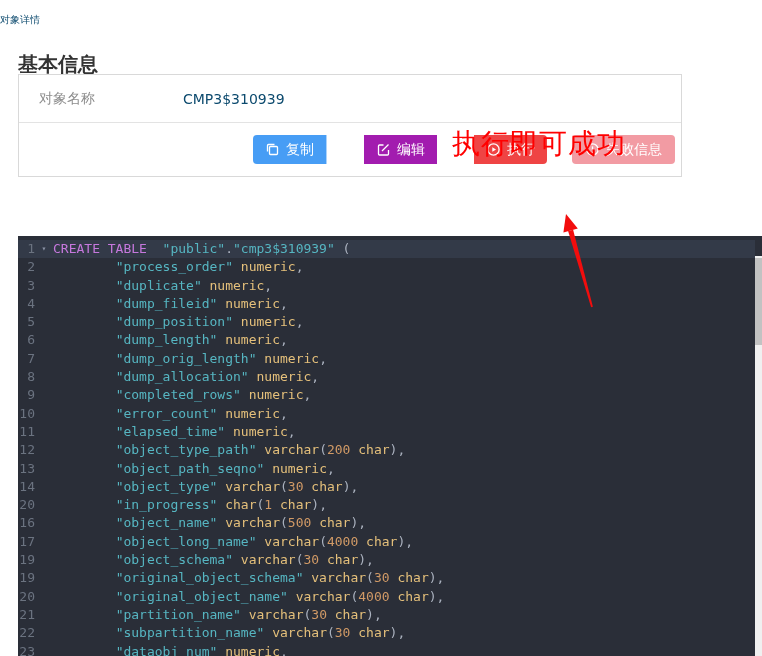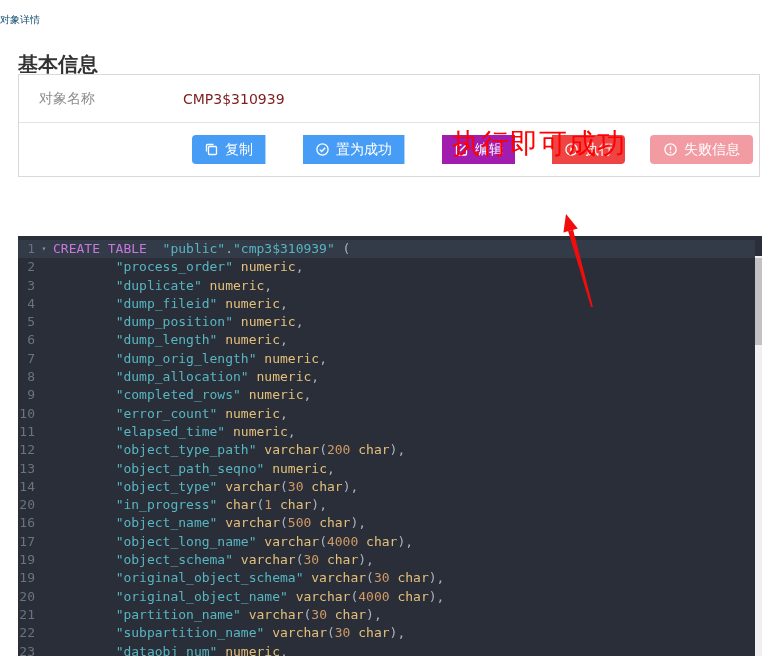--- a/index.html
+++ b/index.html
@@ -3,26 +3,26 @@
 <meta charset="utf-8">
 <style>
   * { margin:0; padding:0; box-sizing:border-box; }
   html,body { width:762px; height:656px; background:#ffffff; overflow:hidden;
               font-family:"DejaVu Sans","Liberation Sans",sans-serif; }
   #stage { position:relative; width:762px; height:656px; }
 
   .page-title { position:absolute; left:0; top:6px; font-size:10px; color:#0c4a6e;margin-top:7px; }
   .section-title { position:absolute; left:18px; top:51px; font-size:20px; font-weight:bold; color:#333; }
 
-  .panel { position:absolute; left:18px; top:74px; width:742px; border:1px solid #d9d9d9; background:#fff; }
+  .panel { position:absolute; left:18px; top:74px; width:664px; border:1px solid #d9d9d9; background:#fff; }
   .info-row { position:relative; border-bottom:1px solid #e3e3e3; }
   .info-row.r1 { height:48px; }
   .info-row.r2 { height:46px; }
   .info-label { position:absolute; left:20px; top:50%; transform:translateY(-50%); font-size:14px; color:#8c8c8c; }
-  .info-value { position:absolute; left:164px; top:50%; transform:translateY(-50%); font-size:14px; color:#7f1d1d; }
+  .info-value { position:absolute; left:164px; top:50%; transform:translateY(-50%); font-size:14px; color:#0c4a6e; }
 
   .annotation { position:absolute; left:452px; top:125px; font-size:28px; color:var(--red,#ff0000);
                 font-weight:500; letter-spacing:1px; white-space:nowrap; z-index:5; }
 
   .btn-row { height:53px; display:flex; justify-content:flex-end; align-items:center; padding-right:6px; }
   .btn-group { display:flex;gap:37px; }
   .btn { display:flex; align-items:center; height:29px; padding:0 12px; border:none; cursor:pointer;
          font-size:14px; color:#fff; font-family:inherit; white-space:nowrap; }
   .btn .ico { display:inline-flex; margin-right:6px; }
   .btn-group .btn { border-radius:0; }
@@ -65,29 +65,20 @@
     <div class="btn-row">
       <div class="btn-group" id="btn-group">
           <button class="btn sep" style="background: rgb(71, 157, 245);">
             <span class="ico">
               <svg width="15" height="15" viewBox="0 0 15 15">
                 <rect x="4.5" y="4.5" width="8" height="8" rx="1" fill="none" stroke="#fff" stroke-width="1.3"></rect>
                 <path d="M2.5 9.5 v-6 a1 1 0 0 1 1-1 h6" fill="none" stroke="#fff" stroke-width="1.3"></path>
               </svg>
             </span>
             <span>复制</span>
-          </button>
-          <button class="btn sep" style="background: rgb(71, 157, 245);">
-            <span class="ico">
-              <svg width="15" height="15" viewBox="0 0 15 15">
-                <circle cx="7.5" cy="7.5" r="5.6" fill="none" stroke="#fff" stroke-width="1.3"></circle>
-                <path d="M4.8 7.6 l1.9 1.9 3.5-3.8" fill="none" stroke="#fff" stroke-width="1.3"></path>
-              </svg>
-            </span>
-            <span>置为成功</span>
           </button>
           <button class="btn" style="background: #a21caf;">
             <span class="ico">
               <svg width="15" height="15" viewBox="0 0 15 15">
                 <path d="M12.5 8 v4 a1 1 0 0 1 -1 1 h-8 a1 1 0 0 1 -1-1 v-8 a1 1 0 0 1 1-1 h4" fill="none" stroke="#fff" stroke-width="1.3"></path>
                 <path d="M6 9 l6.5-6.5" fill="none" stroke="#fff" stroke-width="1.3"></path>
               </svg>
             </span>
             <span>编辑</span>
           </button>

